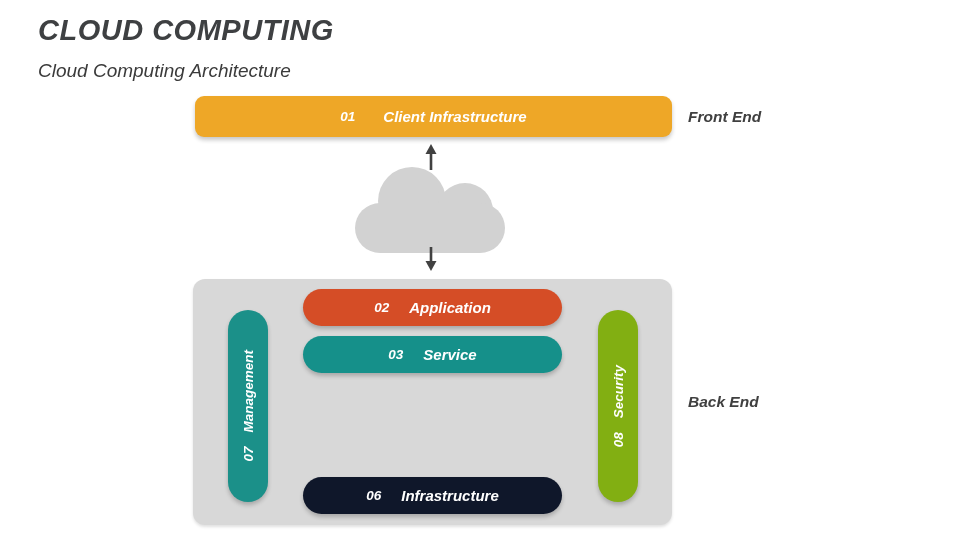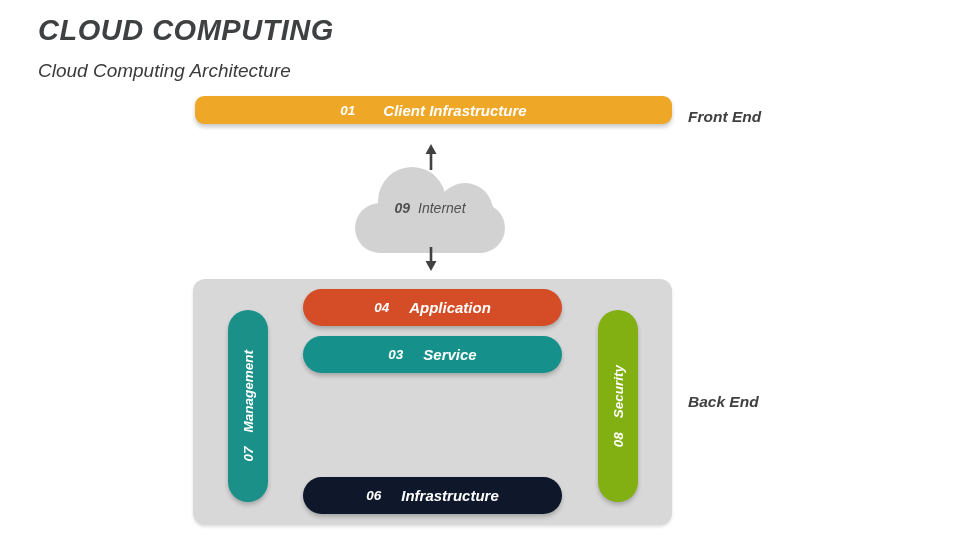--- a/index.html
+++ b/index.html
@@ -23,21 +23,21 @@
   .subtitle {
     position: absolute;
     left: 38px; top: 60px;
     font-size: 19px;
     font-weight: 400;
     color: #3b3b3b;
   }
   .front-bar {
     position: absolute;
     left: 195px; top: 96px;
-    width: 477px; height: 28px;
+    width: 477px; height: 41px;
     border-radius: 9px;
     display: flex;
     align-items: center;
     justify-content: center;
     gap: 28px;
     box-shadow: 0 3px 4px rgba(0,0,0,0.22);
   }
   .bar-number {
     font-size: 13.5px;
     font-weight: 700;
@@ -146,36 +146,33 @@
     </g>
   </svg>
 
   <svg class="cloud-wrap" viewBox="0 0 150 92">
     <g fill="#d2d2d2">
       <circle cx="57" cy="38" r="34"></circle>
       <circle cx="110" cy="48" r="28"></circle>
       <rect x="0" y="40" width="150" height="50" rx="25"></rect>
     </g>
   </svg>
-  <div class="cloud-text">
-    <span class="num">09</span><span>Internet</span>
-  </div>
 
   <svg class="arrow down" viewBox="0 0 16 24">
     <g fill="#414141">
       <rect x="6.7" y="0" width="2.6" height="16"></rect>
       <polygon points="8,24 2.5,14 13.5,14"></polygon>
     </g>
   </svg>
 
   <div class="backend-box" style="background-color: rgb(216, 216, 216);"></div>
   <div class="side-label back">Back End</div>
 
   <div class="layer-bar layer-0" style="background-color: rgb(213, 77, 38);">
-    <span class="bar-number">04</span>
+    <span class="bar-number">02</span>
     <span class="bar-label">Application</span>
   </div>
   <div class="layer-bar layer-1" style="background-color: rgb(21, 144, 138);">
     <span class="bar-number">03</span>
     <span class="bar-label">Service</span>
   </div>
   <div class="layer-bar layer-4" style="background-color: #0f172a;">
     <span class="bar-number">06</span>
     <span class="bar-label">Infrastructure</span>
   </div>

